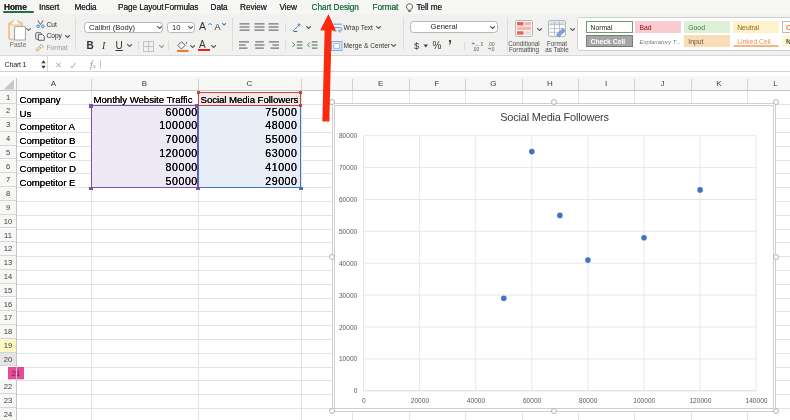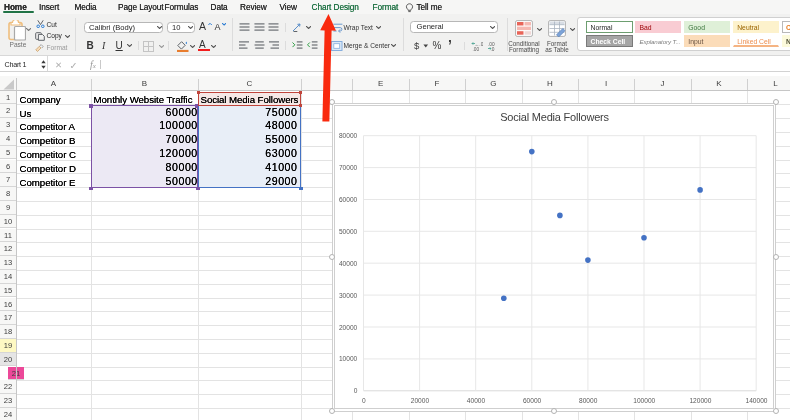--- a/index.html
+++ b/index.html
@@ -175,21 +175,21 @@
       <path d="M2.8 1.5 l-2.3 2.3 2.3 2.3" fill="none" stroke="#2f9e44" stroke-width="1"></path>
     </svg>
 <svg class="abs" style="left:331px;top:40.5px" width="11.5" height="10" viewBox="0 0 11.5 10">
       <rect x="0.5" y="0.5" width="10.5" height="9" fill="#dce9f7" stroke="#85aede" stroke-width="1"></rect>
       <rect x="2.8" y="2.7" width="5.9" height="4.6" fill="#fff" stroke="#85aede" stroke-width="0.8"></rect>
     </svg>
 <span class="rtxt" style="left:343.5px;top:41.8px;color:#333">Merge &amp; Center</span>
 <svg class="abs" style="left:391px;top:43.5px" width="5.2" height="3.1" viewBox="0 0 5.2 3.1">
       <path d="M0.3 0.3 L2.6 2.5 L4.9 0.3" fill="none" stroke="#555" stroke-width="1.1" stroke-linecap="round"></path>
     </svg>
-<div class="rbox" style="left:409.5px;top:21.3px;width:88px;height:12px;line-height:10.5px;padding-left:6px;">General</div>
+<div class="rbox" style="left:409.5px;top:21.3px;width:88px;height:12px;line-height:10.5px;padding-left:20px;">General</div>
 <svg class="abs" style="left:489.5px;top:26px" width="5.2" height="3.1" viewBox="0 0 5.2 3.1">
       <path d="M0.3 0.3 L2.6 2.5 L4.9 0.3" fill="none" stroke="#555" stroke-width="1.1" stroke-linecap="round"></path>
     </svg>
 <span class="abs" style="left:414px;top:40.3px;font-size:9.5px;color:#3a3a3a">$</span>
 <svg class="abs" style="left:423px;top:43.8px" width="5.5" height="4" viewBox="0 0 5.5 4">
       <path d="M0.4 0.5 L5.1 0.5 L2.75 3.4 Z" fill="#444"></path>
     </svg>
 <span class="abs" style="left:432.5px;top:40.3px;font-size:10px;color:#3a3a3a">%</span>
 <span class="abs" style="left:448px;top:36.5px;font-size:14px;font-weight:bold;color:#3a3a3a">’</span>
 <div class="rsep" style="left:463.5px;top:42px;height:8px"></div>

